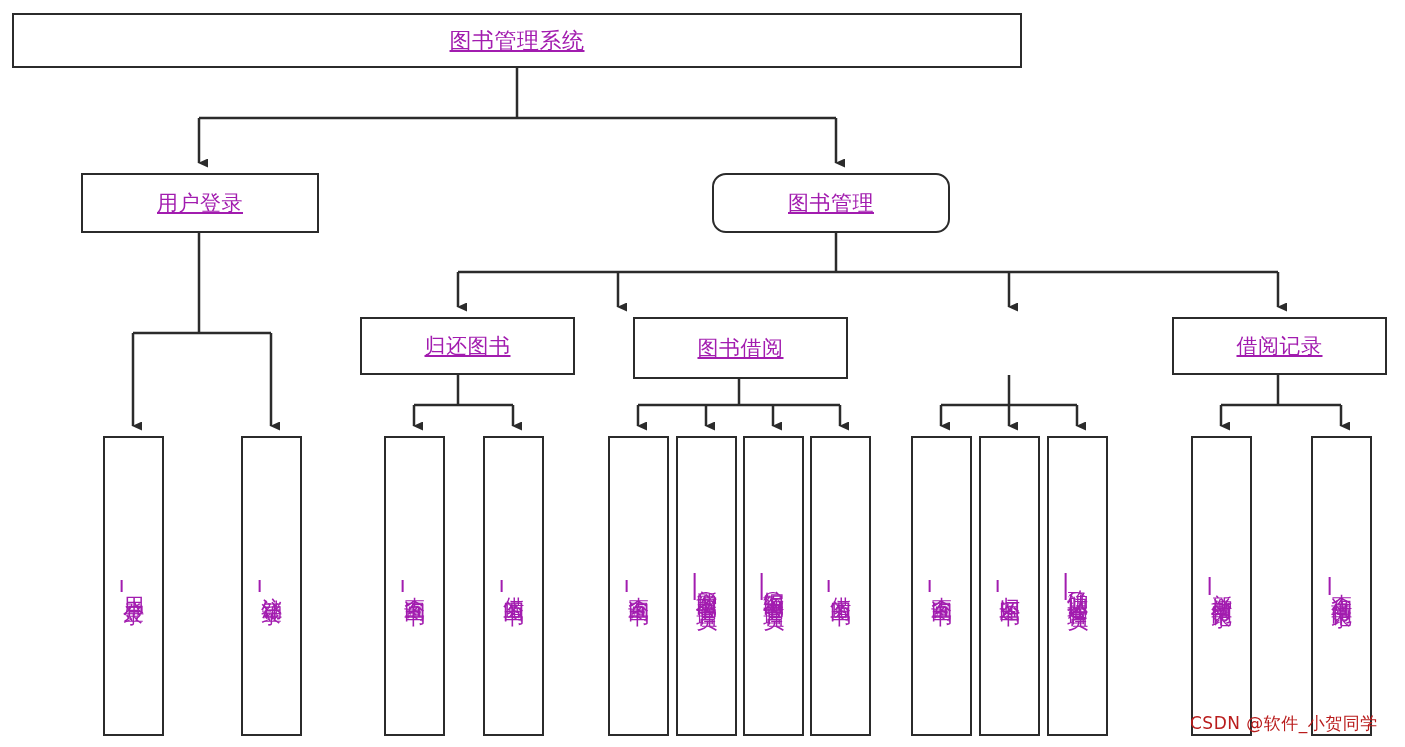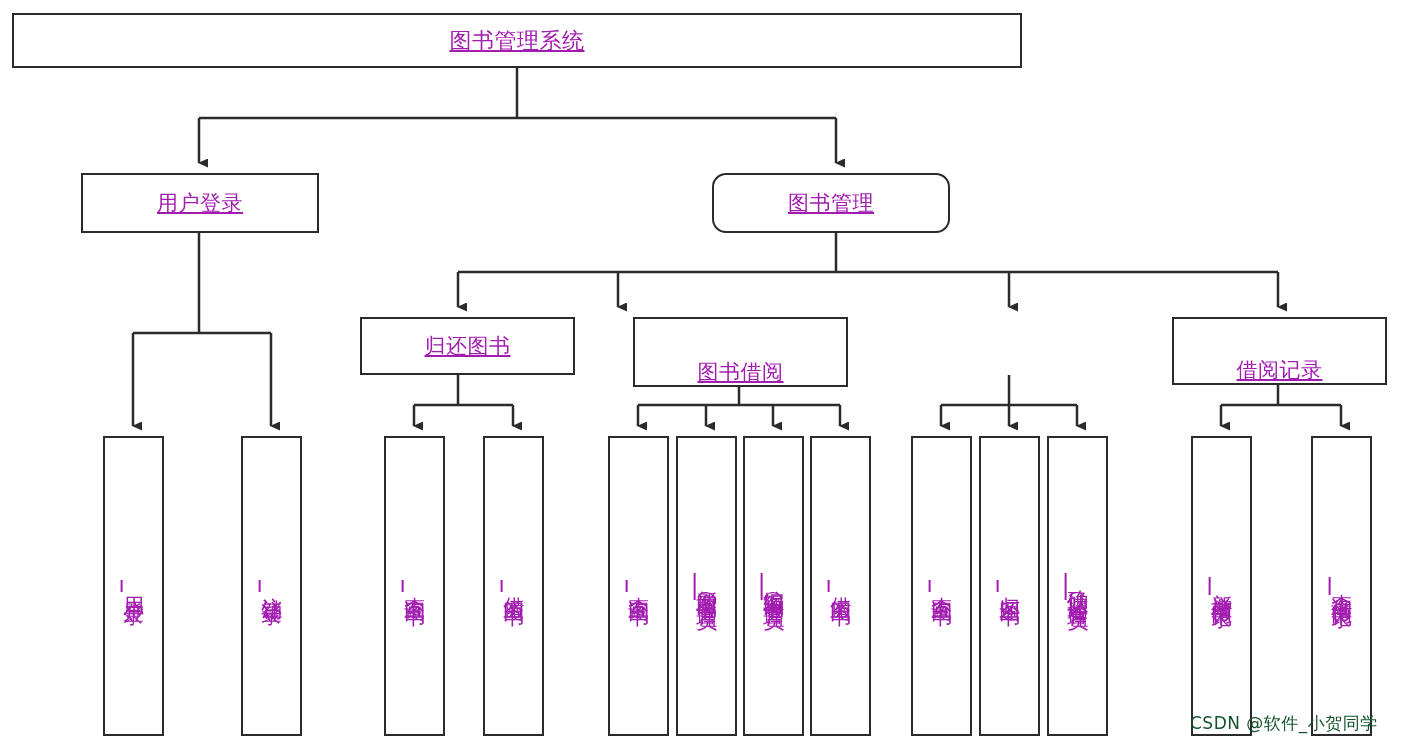--- a/index.html
+++ b/index.html
@@ -52,21 +52,21 @@
     letter-spacing: 3px;
     white-space: nowrap;
     font-size: 21px;
   }
   .node.root .label { font-size: 22px; }
   .watermark {
     position: absolute;
     left: 1190px;
     top: 712px;
     font-size: 17px;
-    color: #14532d;
+    color: #b91c1c;
     letter-spacing: 0.5px;
     white-space: nowrap;
     z-index: 3;
   }
 </style>
 </head>
 <body>
 
 <div id="stage">
 
@@ -129,26 +129,26 @@
   </div>
 
   <div class="node" style="left:712px; top:173px; width:238px; height:60px;border-radius:14px;">
     <span class="label">图书管理</span>
   </div>
 
   <div class="node" style="left:360px; top:317px; width:215px; height:58px;">
     <span class="label">归还图书</span>
   </div>
 
-  <div class="node" style="left:633px; top:317px; width:215px; height:70px;align-items:flex-end;">
+  <div class="node" style="left:633px; top:317px; width:215px; height:62px;">
     <span class="label">图书借阅</span>
   </div>
 
 
-  <div class="node" style="left:1172px; top:317px; width:215px; height:68px;align-items:flex-end;">
+  <div class="node" style="left:1172px; top:317px; width:215px; height:58px;">
     <span class="label">借阅记录</span>
   </div>
 
   <div class="node vertical" style="left:103px; top:436px; width:61px; height:300px;">
     <span class="label">用户登录</span>
   </div>
 
   <div class="node vertical" style="left:241px; top:436px; width:61px; height:300px;">
     <span class="label">注销登录</span>
   </div>

